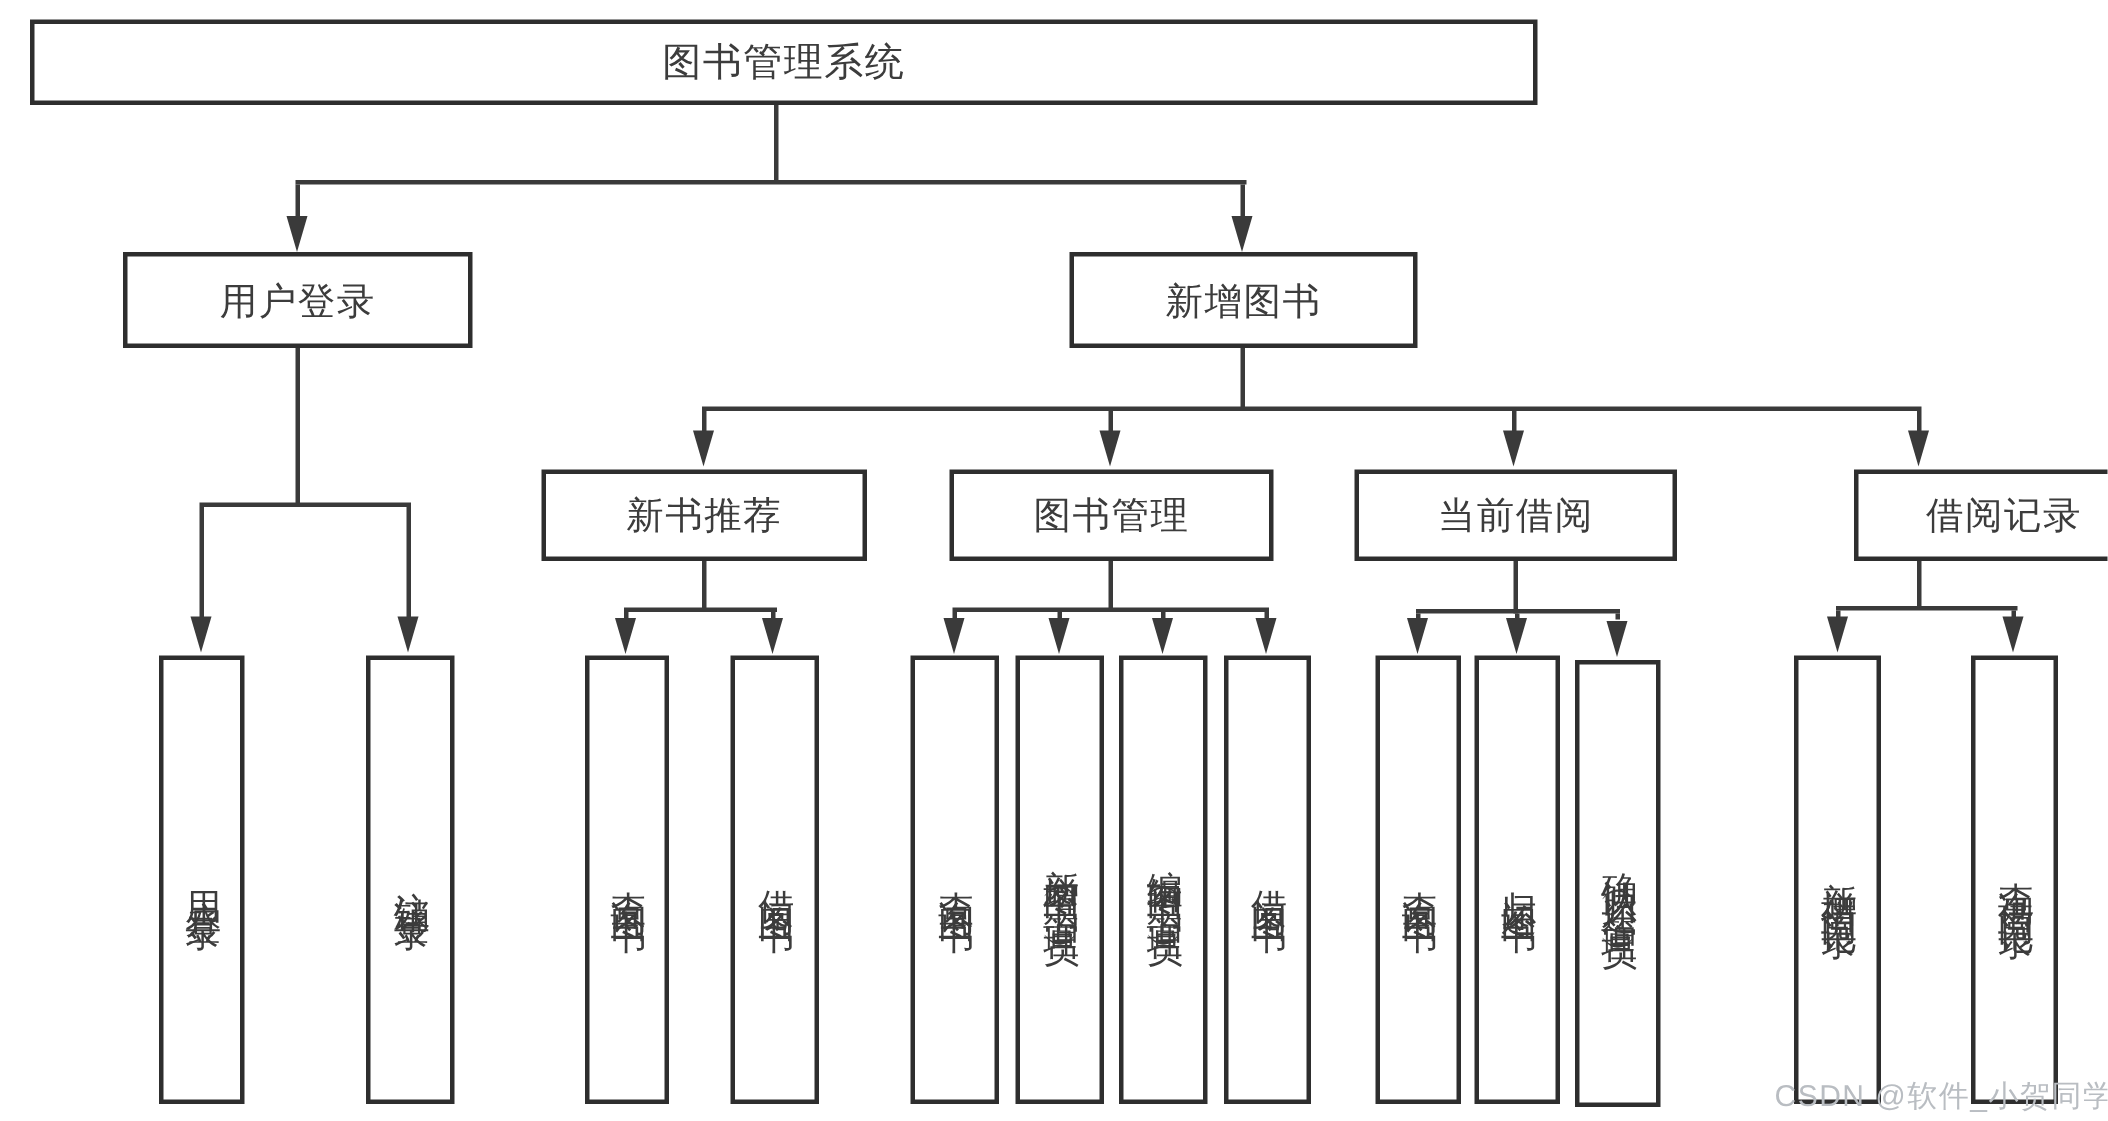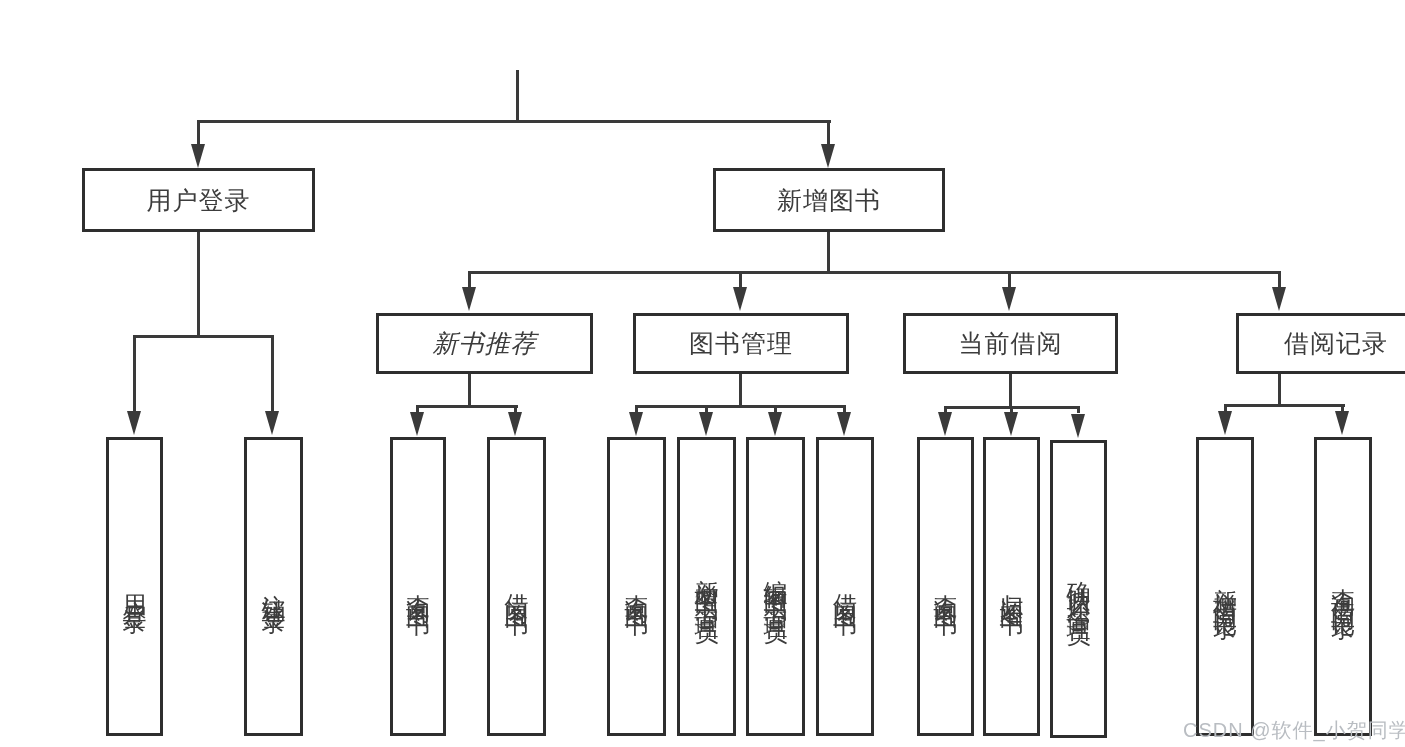--- a/index.html
+++ b/index.html
@@ -37,29 +37,32 @@
   .wm{
     position:absolute;left:1183px;top:717px;z-index:10;
     font-size:20px;letter-spacing:1px;color:var(--wm);white-space:nowrap;
   }
 </style>
 </head>
 <body>
 
 <div class="canvas">
 
+  <div class="box hbox root" style="left:20px;top:13px;width:1005px;height:57px;">
+    <span>图书管理系统</span>
+  </div>
 
   <div class="box hbox" style="left:82px;top:168px;width:233px;height:64px;">
     <span>用户登录</span>
   </div>
   <div class="box hbox" style="left:713px;top:168px;width:232px;height:64px;">
     <span>新增图书</span>
   </div>
 
-  <div class="box hbox" style="left:376px;top:313px;width:217px;height:61px;font-style:italic;">
+  <div class="box hbox" style="left:361px;top:313px;width:217px;height:61px;">
     <span>新书推荐</span>
   </div>
   <div class="box hbox" style="left:633px;top:313px;width:216px;height:61px;">
     <span>图书管理</span>
   </div>
   <div class="box hbox" style="left:903px;top:313px;width:215px;height:61px;justify-content:center;">
     <span>当前借阅</span>
   </div>
   <div class="box hbox" style="left:1236px;top:313px;width:200px;height:61px;font-family:Liberation Mono, monospace;">
     <span>借阅记录</span>

